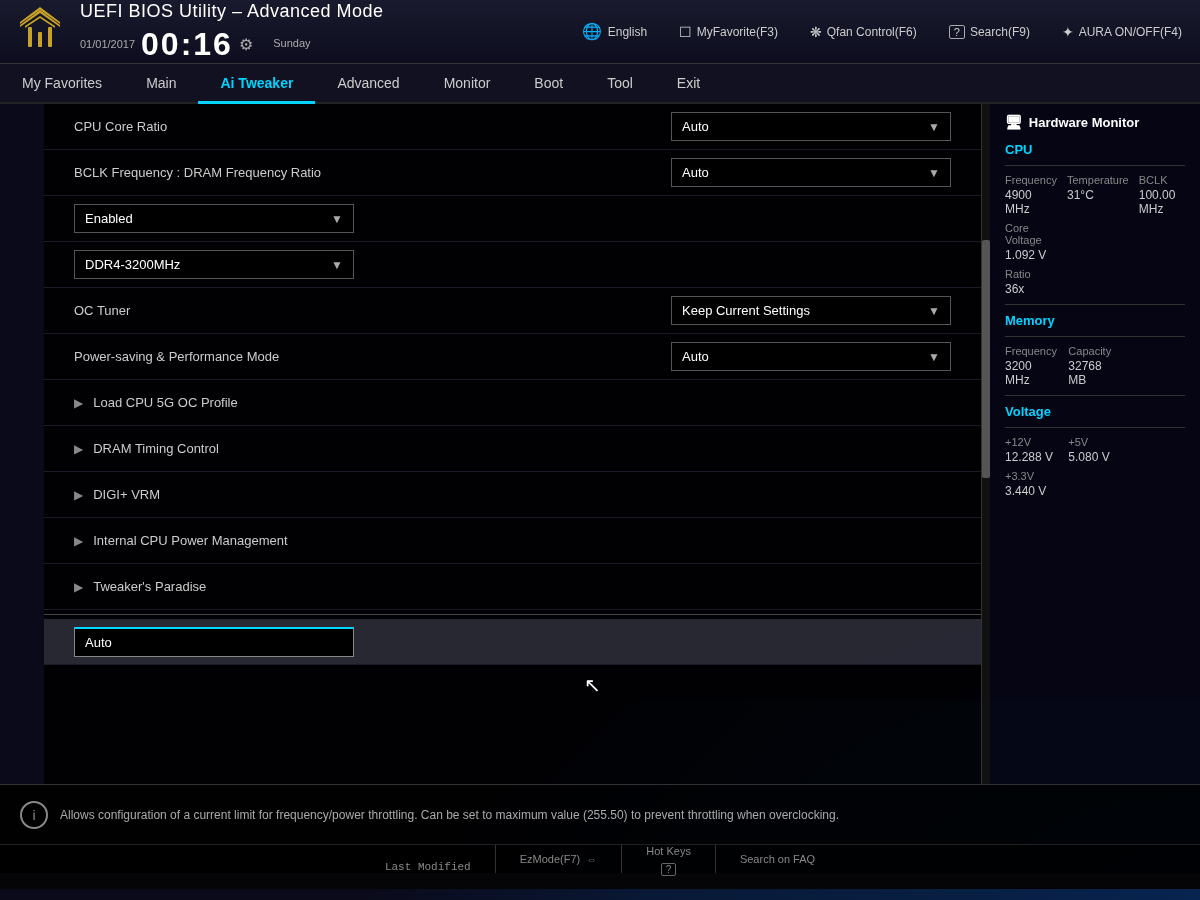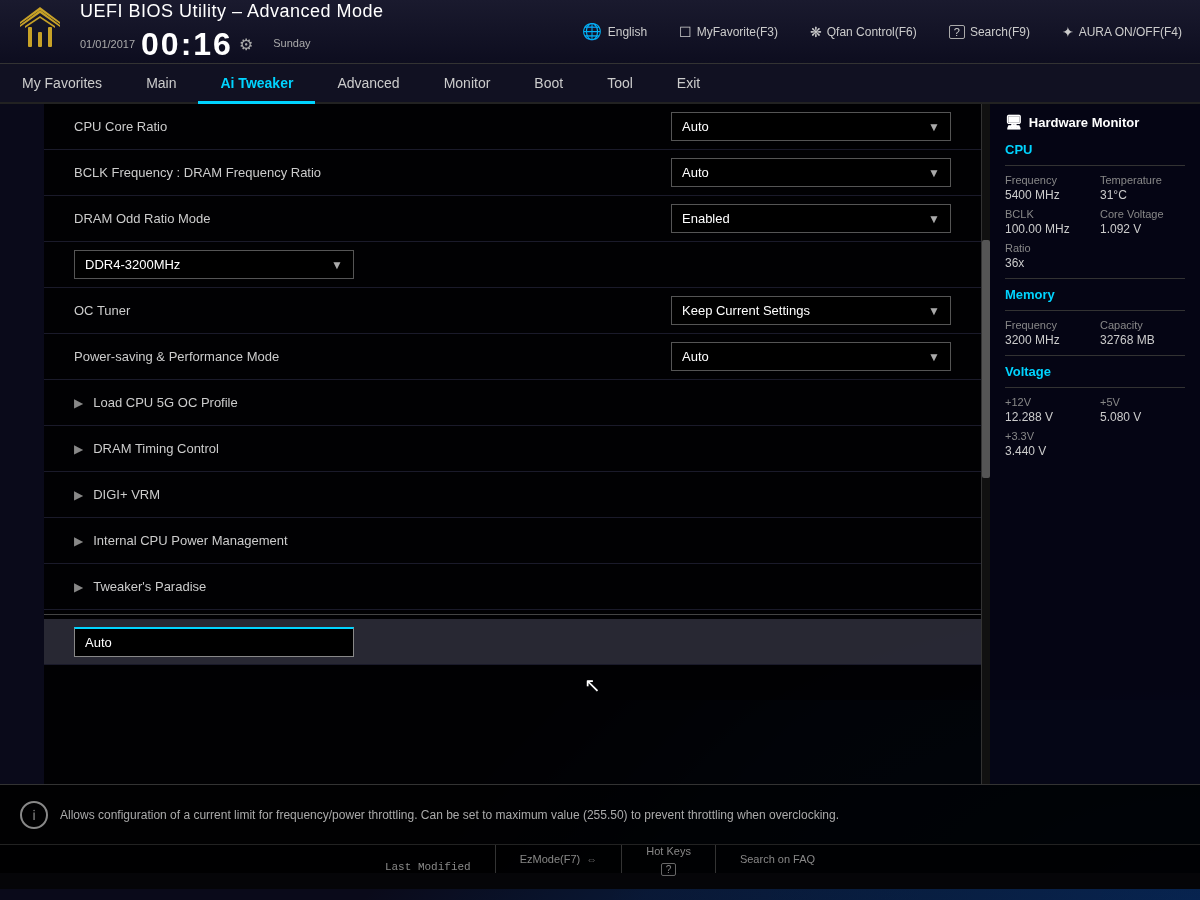--- a/index.html
+++ b/index.html
@@ -227,21 +227,21 @@
       font-weight: bold;
       margin: 8px 0 8px 0;
     }
     .hw-divider {
       border: none;
       border-top: 1px solid #333;
       margin: 8px 0;
     }
     .hw-grid {
       display: grid;
-      grid-template-columns: 1fr 1fr;
+      grid-template-columns: 1fr 1fr 1fr;
       gap: 6px 10px;
       margin-bottom: 6px;
     }
     .hw-label {
       color: #888;
       font-size: 11px;
     }
     .hw-value {
       color: #cccccc;
       font-size: 12px;
@@ -376,21 +376,20 @@
       <span class="setting-label">BCLK Frequency : DRAM Frequency Ratio</span>
       <div class="setting-value">
         <div class="dropdown">
           <span>Auto</span>
           <span class="arrow">▼</span>
         </div>
       </div>
     </div>
 
     <div class="setting-row">
-      <span class="setting-label">DRAM Odd Ratio Mode</span>
       <div class="setting-value">
         <div class="dropdown">
           <span>Enabled</span>
           <span class="arrow">▼</span>
         </div>
       </div>
     </div>
 
     <div class="setting-row">
       <div class="setting-value">
@@ -472,21 +471,21 @@
       <span style="font-size:14px;">🖥</span>
       <span>Hardware Monitor</span>
     </div>
 
     <div class="hw-section-title">CPU</div>
     <hr class="hw-divider">
 
     <div class="hw-grid">
       <div>
         <div class="hw-label">Frequency</div>
-        <div class="hw-value">5400 MHz</div>
+        <div class="hw-value">4900 MHz</div>
       </div>
       <div>
         <div class="hw-label">Temperature</div>
         <div class="hw-value">31°C</div>
       </div>
       <div>
         <div class="hw-label">BCLK</div>
         <div class="hw-value">100.00 MHz</div>
       </div>
       <div>

